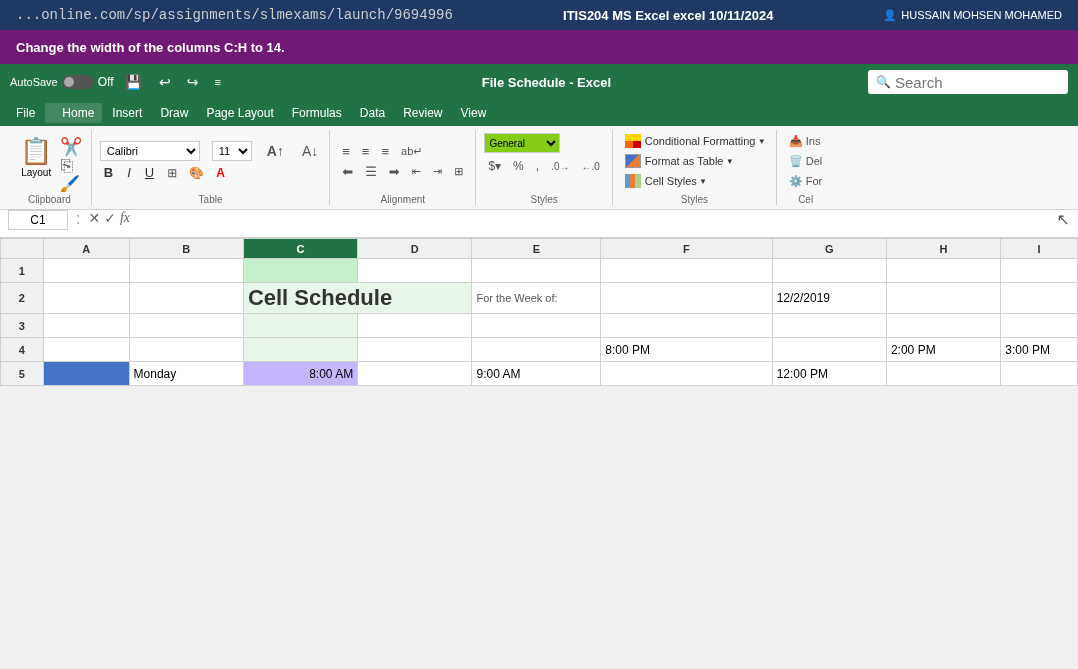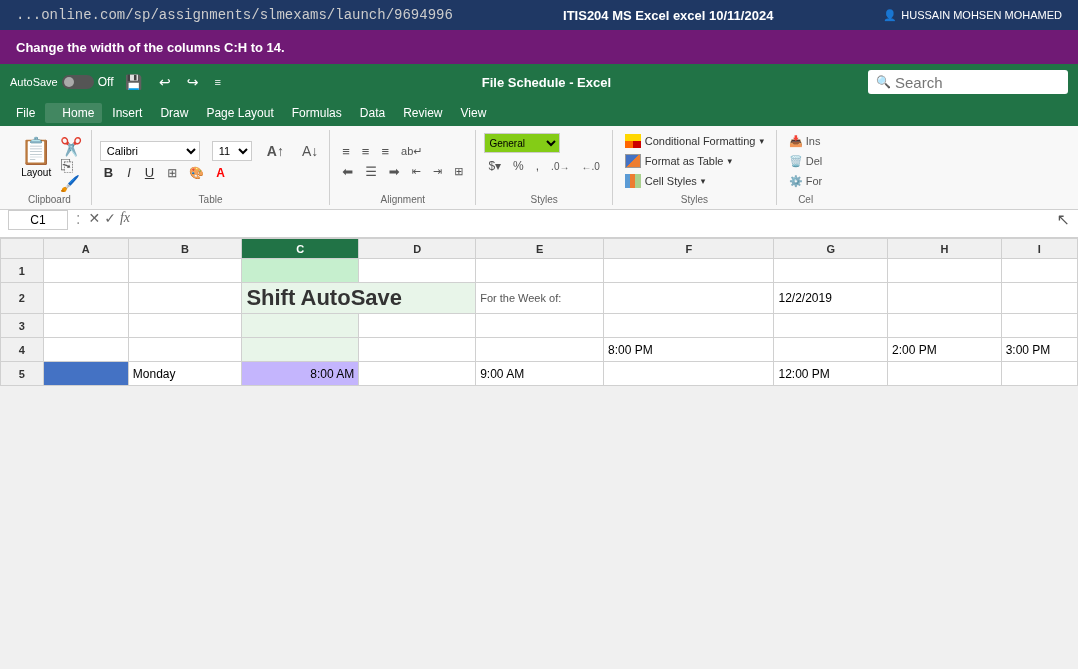--- a/index.html
+++ b/index.html
@@ -647,21 +647,21 @@
           <td style="width:80px;"></td>
           <td style="width:80px;"></td>
           <td style="width:40px;"></td>
         </tr>
 
         <tr>
           <td class="row-header">2</td>
           <td></td>
           <td></td>
           <td colspan="2" style="background:#e8f5e9;">
-            <span class="shift-schedule-text">Shift AutoSave</span>
+            <span class="shift-schedule-text">Cell Schedule</span>
           </td>
           <td>
             <span class="cell-text-small">For the Week of:</span>
           </td>
           <td></td>
           <td>
             <span>12/2/2019</span>
           </td>
           <td></td>
           <td></td>

